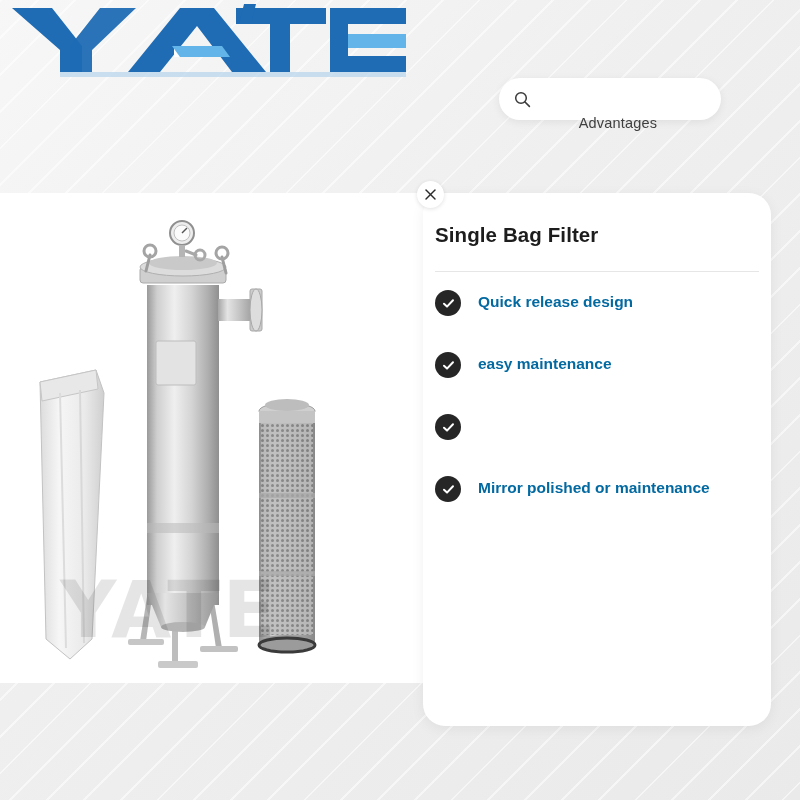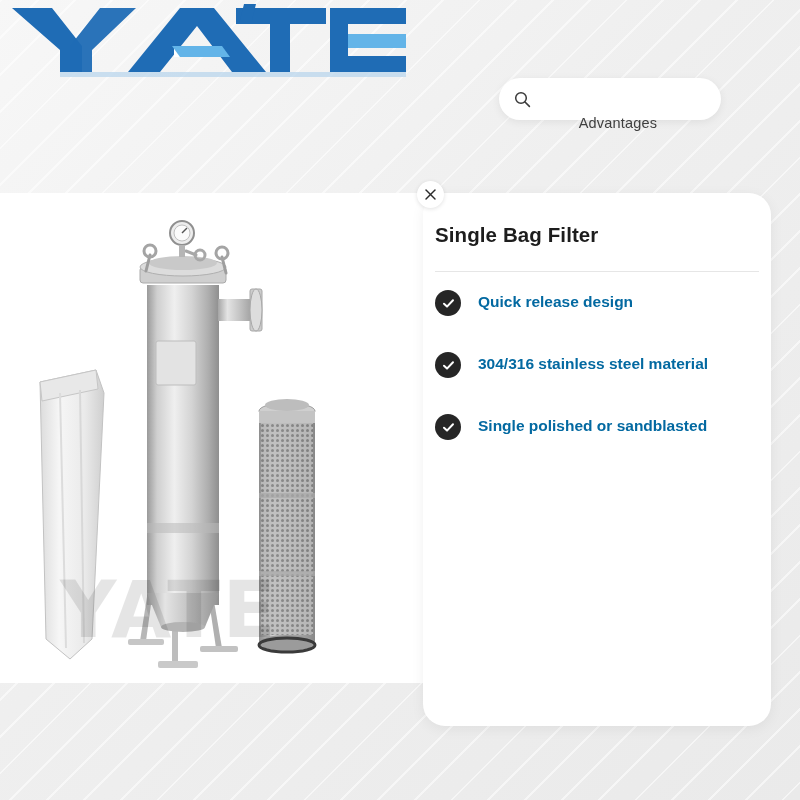--- a/index.html
+++ b/index.html
@@ -297,35 +297,42 @@
 
       <div class="feature">
         <span class="check">
           <svg width="13" height="13" viewBox="0 0 13 13" xmlns="http://www.w3.org/2000/svg">
             <polyline points="2,6.8 5,9.6 11,3.3" fill="none" stroke="#ffffff" stroke-width="2" stroke-linecap="round" stroke-linejoin="round"></polyline>
           </svg>
         </span>
         <span class="ftext">Quick release design</span>
       </div>
 
-
       <div class="feature">
         <span class="check">
           <svg width="13" height="13" viewBox="0 0 13 13" xmlns="http://www.w3.org/2000/svg">
             <polyline points="2,6.8 5,9.6 11,3.3" fill="none" stroke="#ffffff" stroke-width="2" stroke-linecap="round" stroke-linejoin="round"></polyline>
           </svg>
         </span>
-        <span class="ftext">304/316 stainless steel material</span>
+        <span class="ftext">easy maintenance</span>
       </div>
 
       <div class="feature">
         <span class="check">
           <svg width="13" height="13" viewBox="0 0 13 13" xmlns="http://www.w3.org/2000/svg">
             <polyline points="2,6.8 5,9.6 11,3.3" fill="none" stroke="#ffffff" stroke-width="2" stroke-linecap="round" stroke-linejoin="round"></polyline>
           </svg>
         </span>
-        <span class="ftext">Single polished or sandblasted</span>
       </div>
 
+      <div class="feature">
+        <span class="check">
+          <svg width="13" height="13" viewBox="0 0 13 13" xmlns="http://www.w3.org/2000/svg">
+            <polyline points="2,6.8 5,9.6 11,3.3" fill="none" stroke="#ffffff" stroke-width="2" stroke-linecap="round" stroke-linejoin="round"></polyline>
+          </svg>
+        </span>
+        <span class="ftext">Mirror polished or maintenance</span>
+      </div>
+
     </div>
   </div>
 
 </div>
 
 </body></html>

